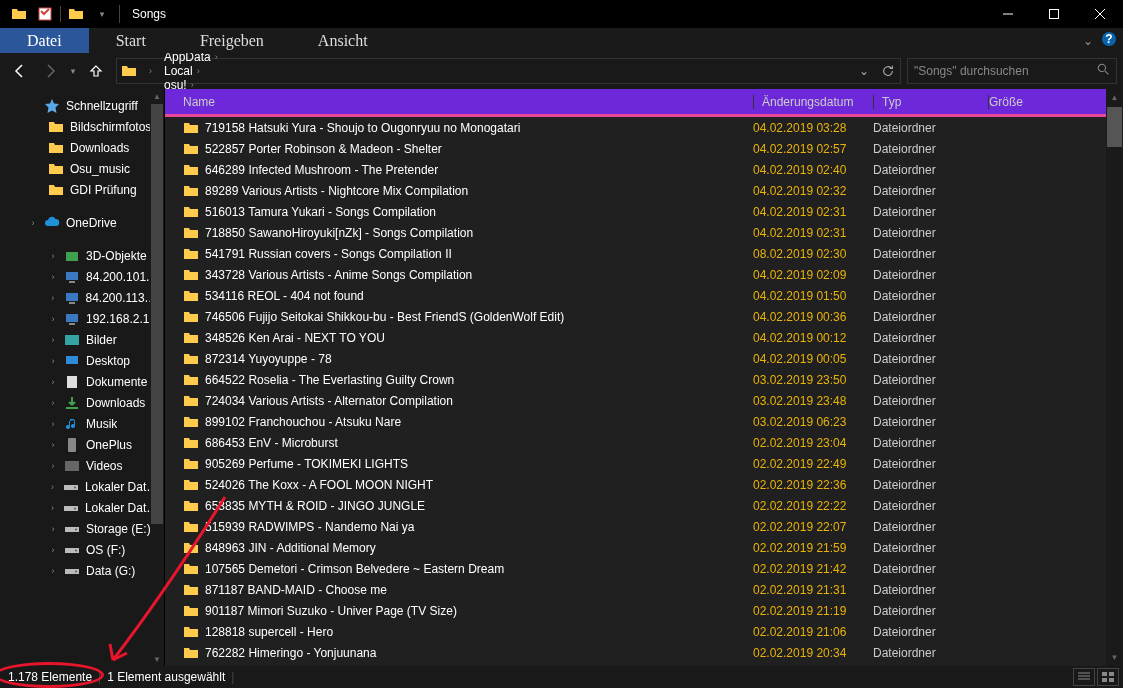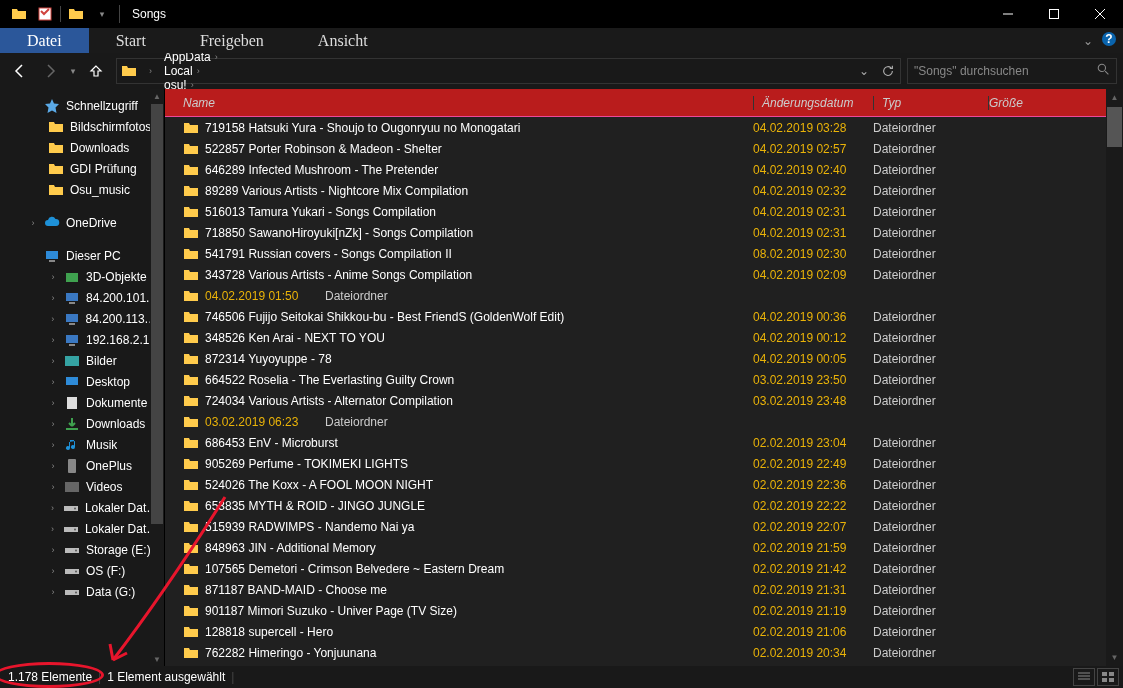--- a/index.html
+++ b/index.html
@@ -36,21 +36,21 @@
 .navitem.sub { padding-left: 28px; }
 .navitem .exp { width: 10px; color: #888; font-size: 9px; text-align: center; }
 .navitem .icn { width: 16px; height: 16px; display: flex; align-items: center; justify-content: center; flex-shrink: 0; }
 .navitem .lbl { white-space: nowrap; overflow: hidden; text-overflow: ellipsis; }
 .navspacer { height: 12px; }
 .sidebar .sb-scroll { position: absolute; right: 0; top: 0; width: 14px; height: 100%; display: flex; flex-direction: column; background: #1a1a1a; }
 .sidebar .sb-scroll .arrow { height: 14px; display:flex; align-items:center; justify-content:center; color:#666; font-size:8px;}
 .sidebar .sb-scroll .thumb { margin: 1px; background: #444; flex: 0 0 420px; }
 .sidebar .sb-scroll .track { flex:1; }
 .main { flex: 1; background: #202020; position: relative; display: flex; flex-direction: column; }
-.main .headerrow { display: flex; align-items: center; height: 28px; border-bottom: 1px solid #ec4899; padding-left: 18px; background: #b91c1c; font-style: italic; }
+.main .headerrow { display: flex; align-items: center; height: 28px; border-bottom: 3px solid #ec4899; padding-left: 18px; background: #6d28d9; }
 .main .headerrow .col { color: #ccc; font-size: 12px; }
 .main .headerrow .col.name { flex: 1; }
 .main .headerrow .col.date { width: 120px; border-left: 1px solid #333; padding-left: 8px; }
 .main .headerrow .col.type { width: 115px; border-left: 1px solid #333; padding-left: 8px; }
 .main .headerrow .col.size { width: 115px; border-left: 1px solid #333; }
 .main .headerrow .col.pad { width: 20px; }
 .filelist { flex: 1; overflow: hidden; position: relative; }
 .filelist .row { display: flex; align-items: center; height: 21px; padding-left: 18px; }
 .filelist .row .icn { width: 16px; height: 16px; flex-shrink: 0; margin-right: 6px; }
 .filelist .row .name { flex: 1; white-space: nowrap; overflow: hidden; }
@@ -229,52 +229,42 @@
             </svg>
           </span>
           <span class="lbl">Downloads</span>
         </div>
         <div class="navitem sub">
           <span class="icn">
             <svg class="icon folder-svg" viewBox="0 0 16 16">
               <path d="M1 3h5l1 2h8v8H1z"></path>
             </svg>
           </span>
+          <span class="lbl">Osu_music</span>
+        </div>
+        <div class="navitem sub">
+          <span class="icn">
+            <svg class="icon folder-svg" viewBox="0 0 16 16">
+              <path d="M1 3h5l1 2h8v8H1z"></path>
+            </svg>
+          </span>
           <span class="lbl">GDI Prüfung</span>
-        </div>
-        <div class="navitem sub">
-          <span class="icn">
-            <svg class="icon folder-svg" viewBox="0 0 16 16">
-              <path d="M1 3h5l1 2h8v8H1z"></path>
-            </svg>
-          </span>
-          <span class="lbl">Osu_music</span>
         </div>
       </div>
     <div class="navspacer"></div>
     <div class="navitem top">
       <span class="exp">›</span>
       <span class="icn">
           <svg viewBox="0 0 16 16">
             <path d="M4 11a3 3 0 010-6 4 4 0 017.5-1A3 3 0 1112 11z" fill="#1e91d8"></path>
           </svg>
         </span>
       <span class="lbl">OneDrive</span>
     </div>
     <div class="navspacer"></div>
-    <div class="navitem top">
-      <span class="exp"></span>
-      <span class="icn">
-          <svg viewBox="0 0 16 16">
-            <rect x="2" y="3" width="12" height="8" fill="#2e8bd8"></rect>
-            <rect x="5" y="12" width="6" height="2" fill="#888"></rect>
-          </svg>
-        </span>
-      <span class="lbl">Dieser PC</span>
-    </div>
     <div id="pc-items">
         <div class="navitem sub">
           <span class="exp">›</span>
           <span class="icn">
             <svg viewBox="0 0 16 16">
               <rect x="2" y="4" width="12" height="9" fill="#3fa14f"></rect>
             </svg>
           </span>
           <span class="lbl">3D-Objekte</span>
         </div>
@@ -517,20 +507,21 @@
     <span class="name">343728 Various Artists - Anime Songs Compilation</span>
     <span class="date">04.02.2019 02:09</span>
     <span class="type">Dateiordner</span>
     <span class="size"></span>
     <span class="pad"></span>
         </div>
         <div class="row">
     <span class="icn"><svg class="icon folder-svg" viewBox="0 0 16 16">
               <path d="M1 3h5l1 2h8v8H1z"></path>
             </svg></span>
+    <span class="name">534116 REOL - 404 not found</span>
     <span class="date">04.02.2019 01:50</span>
     <span class="type">Dateiordner</span>
     <span class="size"></span>
     <span class="pad"></span>
         </div>
         <div class="row">
     <span class="icn"><svg class="icon folder-svg" viewBox="0 0 16 16">
               <path d="M1 3h5l1 2h8v8H1z"></path>
             </svg></span>
     <span class="name">746506 Fujijo Seitokai Shikkou-bu - Best FriendS (GoldenWolf Edit)</span>
@@ -576,20 +567,21 @@
     <span class="name">724034 Various Artists - Alternator Compilation</span>
     <span class="date">03.02.2019 23:48</span>
     <span class="type">Dateiordner</span>
     <span class="size"></span>
     <span class="pad"></span>
         </div>
         <div class="row">
     <span class="icn"><svg class="icon folder-svg" viewBox="0 0 16 16">
               <path d="M1 3h5l1 2h8v8H1z"></path>
             </svg></span>
+    <span class="name">899102 Franchouchou - Atsuku Nare</span>
     <span class="date">03.02.2019 06:23</span>
     <span class="type">Dateiordner</span>
     <span class="size"></span>
     <span class="pad"></span>
         </div>
         <div class="row">
     <span class="icn"><svg class="icon folder-svg" viewBox="0 0 16 16">
               <path d="M1 3h5l1 2h8v8H1z"></path>
             </svg></span>
     <span class="name">686453 EnV - Microburst</span>

